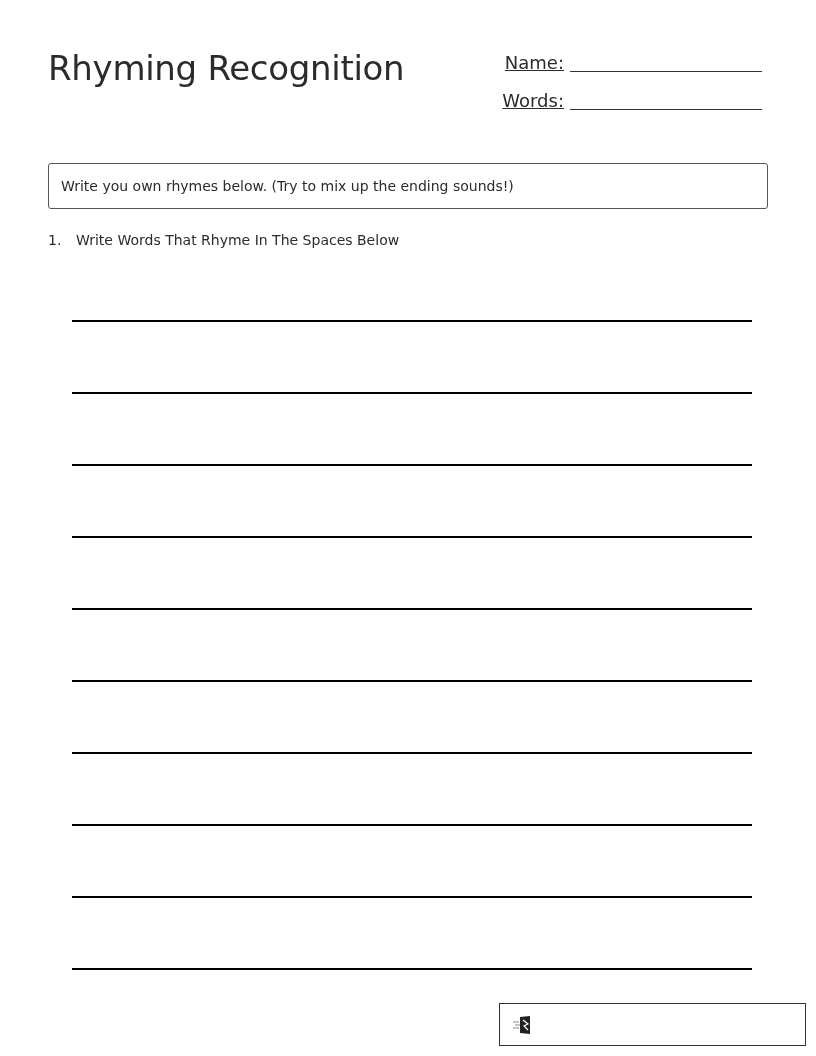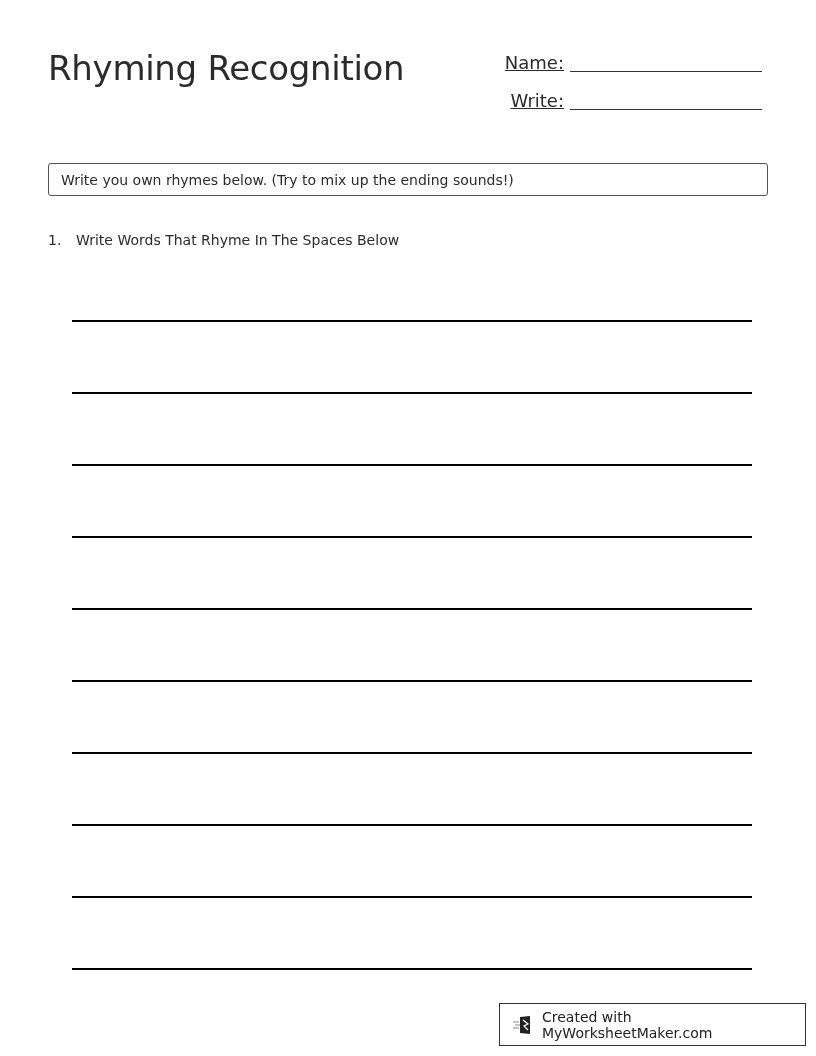--- a/index.html
+++ b/index.html
@@ -7,41 +7,41 @@
   body { position: relative; font-family: "DejaVu Sans", "Liberation Sans", sans-serif; color: #2b2b2b; overflow: hidden; }
 
   .title { position: absolute; left: 48px; top: 48px; font-size: 34px; font-weight: normal; color: #2b2b2b; letter-spacing: -0.3px; }
 
   .field-row { position: absolute; left: 500px; display: flex; align-items: flex-end; }
   .field-label { width: 70px; text-align: right; font-size: 18px; color: #2b2b2b; padding-right: 6px; text-decoration: underline; }
   .field-line { width: 192px; height: 1px; border-bottom: 1.5px solid #333; margin-bottom: 1px; }
   .name-row { top: 52px; }
   .date-row { top: 90px; }
 
-  .instructions { position: absolute; left: 48px; top: 163px; width: 720px; height: 33px; border: 1.5px solid #555; border-radius: 3px; padding: 0 12px; display: flex; align-items: center; font-size: 14px; color: #2b2b2b; }
+  .instructions { position: absolute; left: 48px; top: 163px; width: 720px; height: 46px; border: 1.5px solid #555; border-radius: 3px; padding: 0 12px; display: flex; align-items: center; font-size: 14px; color: #2b2b2b; }
 
   .question { position: absolute; left: 48px; top: 232px; font-size: 14px; color: #2b2b2b; display: flex; }
   .q-num { width: 28px; }
 
   .answer-line { position: absolute; left: 72px; width: 680px; height: 2px; background: #000; }
 
   .footer-badge { position: absolute; left: 499px; top: 1003px; width: 307px; height: 43px; border: 1.5px solid #333; display: flex; align-items: center; padding-left: 12px; font-size: 14px; color: #222; }
   .logo-icon { width: 22px; height: 20px; margin-right: 8px; display: inline-block; }
 </style>
 </head>
 <body>
 
 <div class="title">Rhyming Recognition</div>
 
 <div class="field-row name-row">
   <span class="field-label">Name:</span>
   <span class="field-line"></span>
 </div>
 <div class="field-row date-row">
-  <span class="field-label">Write:</span>
+  <span class="field-label">Words:</span>
   <span class="field-line"></span>
 </div>
 
 <div class="instructions">
   <span>Write you own rhymes below. (Try to mix up the ending sounds!)</span>
 </div>
 
 <div class="question">
   <span class="q-num">1.</span>
   <span>Write Words That Rhyme In The Spaces Below</span>
@@ -61,14 +61,13 @@
 <div class="footer-badge">
   <span class="logo-icon">
     <svg width="22" height="20" viewBox="0 0 22 20">
       <line x1="1" y1="7" x2="7" y2="7" stroke="#888" stroke-width="1"></line>
       <line x1="3" y1="10" x2="8" y2="10" stroke="#888" stroke-width="1"></line>
       <line x1="1" y1="13" x2="7" y2="13" stroke="#888" stroke-width="1"></line>
       <path d="M8 2 L18 1 L18 19 L8 18 Z" fill="#222"></path>
       <path d="M11 5 L16 9 L12 11 L16 15" stroke="#fff" stroke-width="1.2" fill="none"></path>
     </svg>
   </span>
-  <span>Created with MyWorksheetMaker.com</span>
 </div>
 
 </body></html>

